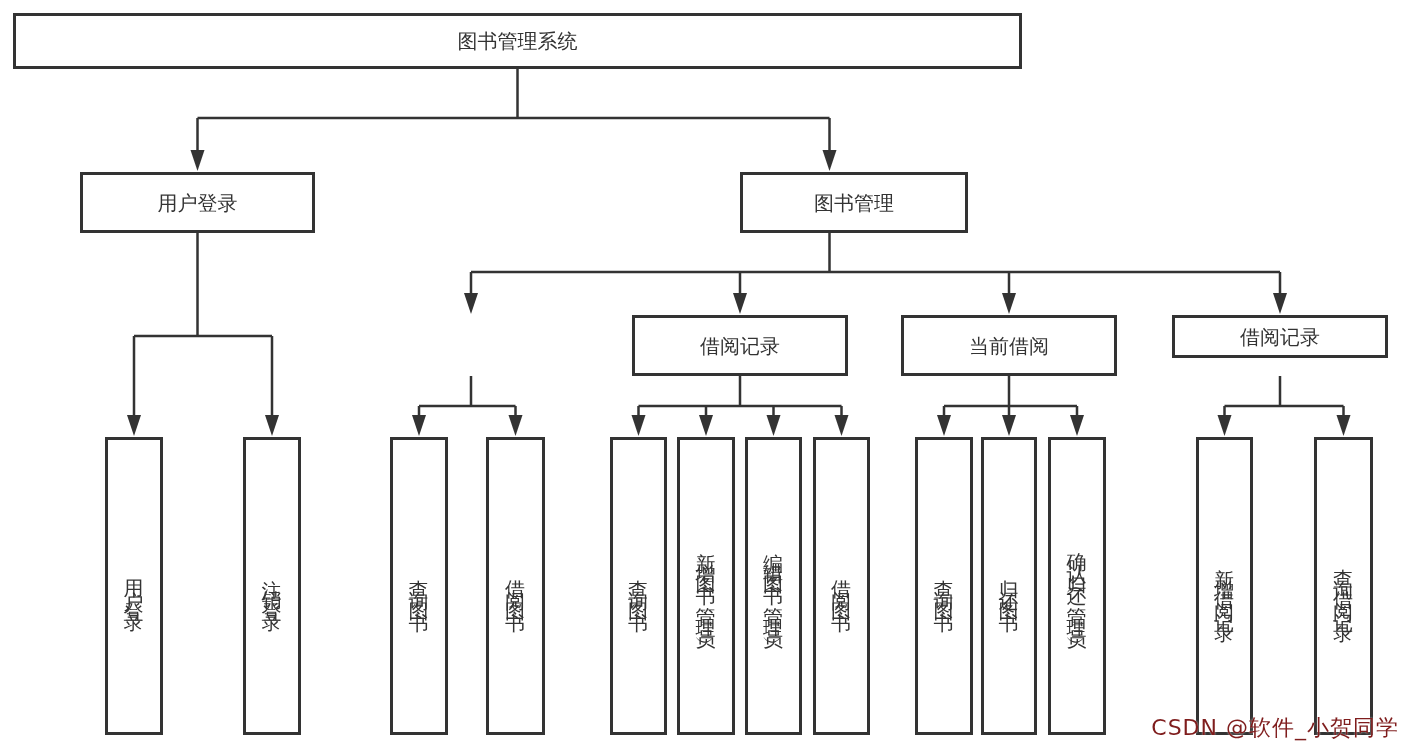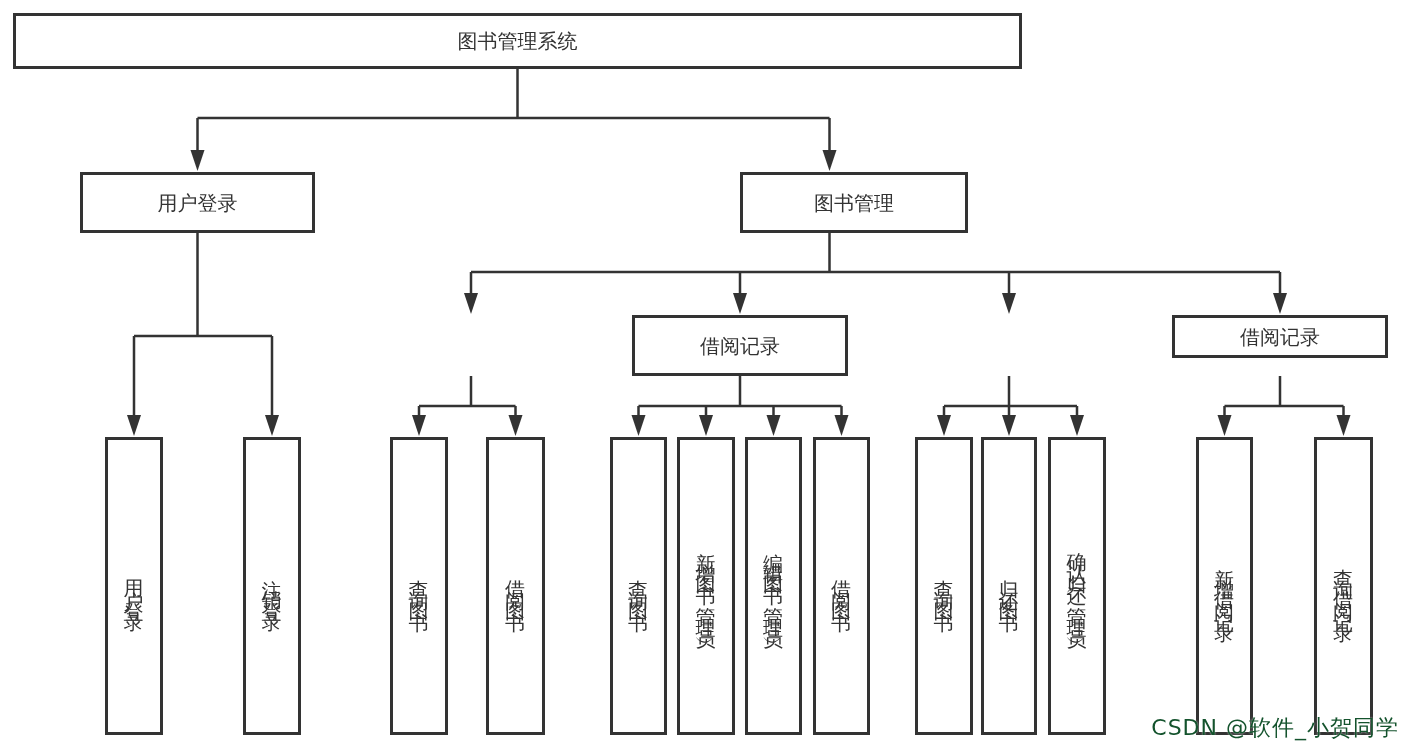--- a/index.html
+++ b/index.html
@@ -35,21 +35,21 @@
     letter-spacing: 11px;
     font-size: 20px;
     color: #333333;
     white-space: nowrap;
   }
   #watermark {
     position: absolute;
     right: 6px;
     bottom: 4px;
     font-size: 22px;
-    color: #14532d;
+    color: #7f1d1d;
     text-shadow: 0 0 2px rgba(255,255,255,0.8);
     letter-spacing: 1px;
     z-index: 5;
     white-space: nowrap;
   }
 </style>
 </head>
 <body>
 
 <div id="stage">
@@ -97,20 +97,23 @@
   <div class="node" style="left:80px; top:172px; width:235px; height:61px">
     <span>用户登录</span>
   </div>
   <div class="node" style="left:740px; top:172px; width:228px; height:61px">
     <span>图书管理</span>
   </div>
 
   <div class="node" style="left:632px; top:315px; width:216px; height:61px">
     <span>借阅记录</span>
   </div>
+  <div class="node" style="left:901px; top:315px; width:216px; height:61px">
+    <span>当前借阅</span>
+  </div>
   <div class="node" style="left:1172px; top:315px; width:216px; height:43px">
     <span>借阅记录</span>
   </div>
 
   <div class="node" style="left:105px; top:437px; width:58px; height:298px">
     <span class="vtext">用户登录</span>
   </div>
   <div class="node" style="left:243px; top:437px; width:58px; height:298px">
     <span class="vtext">注销登录</span>
   </div>

